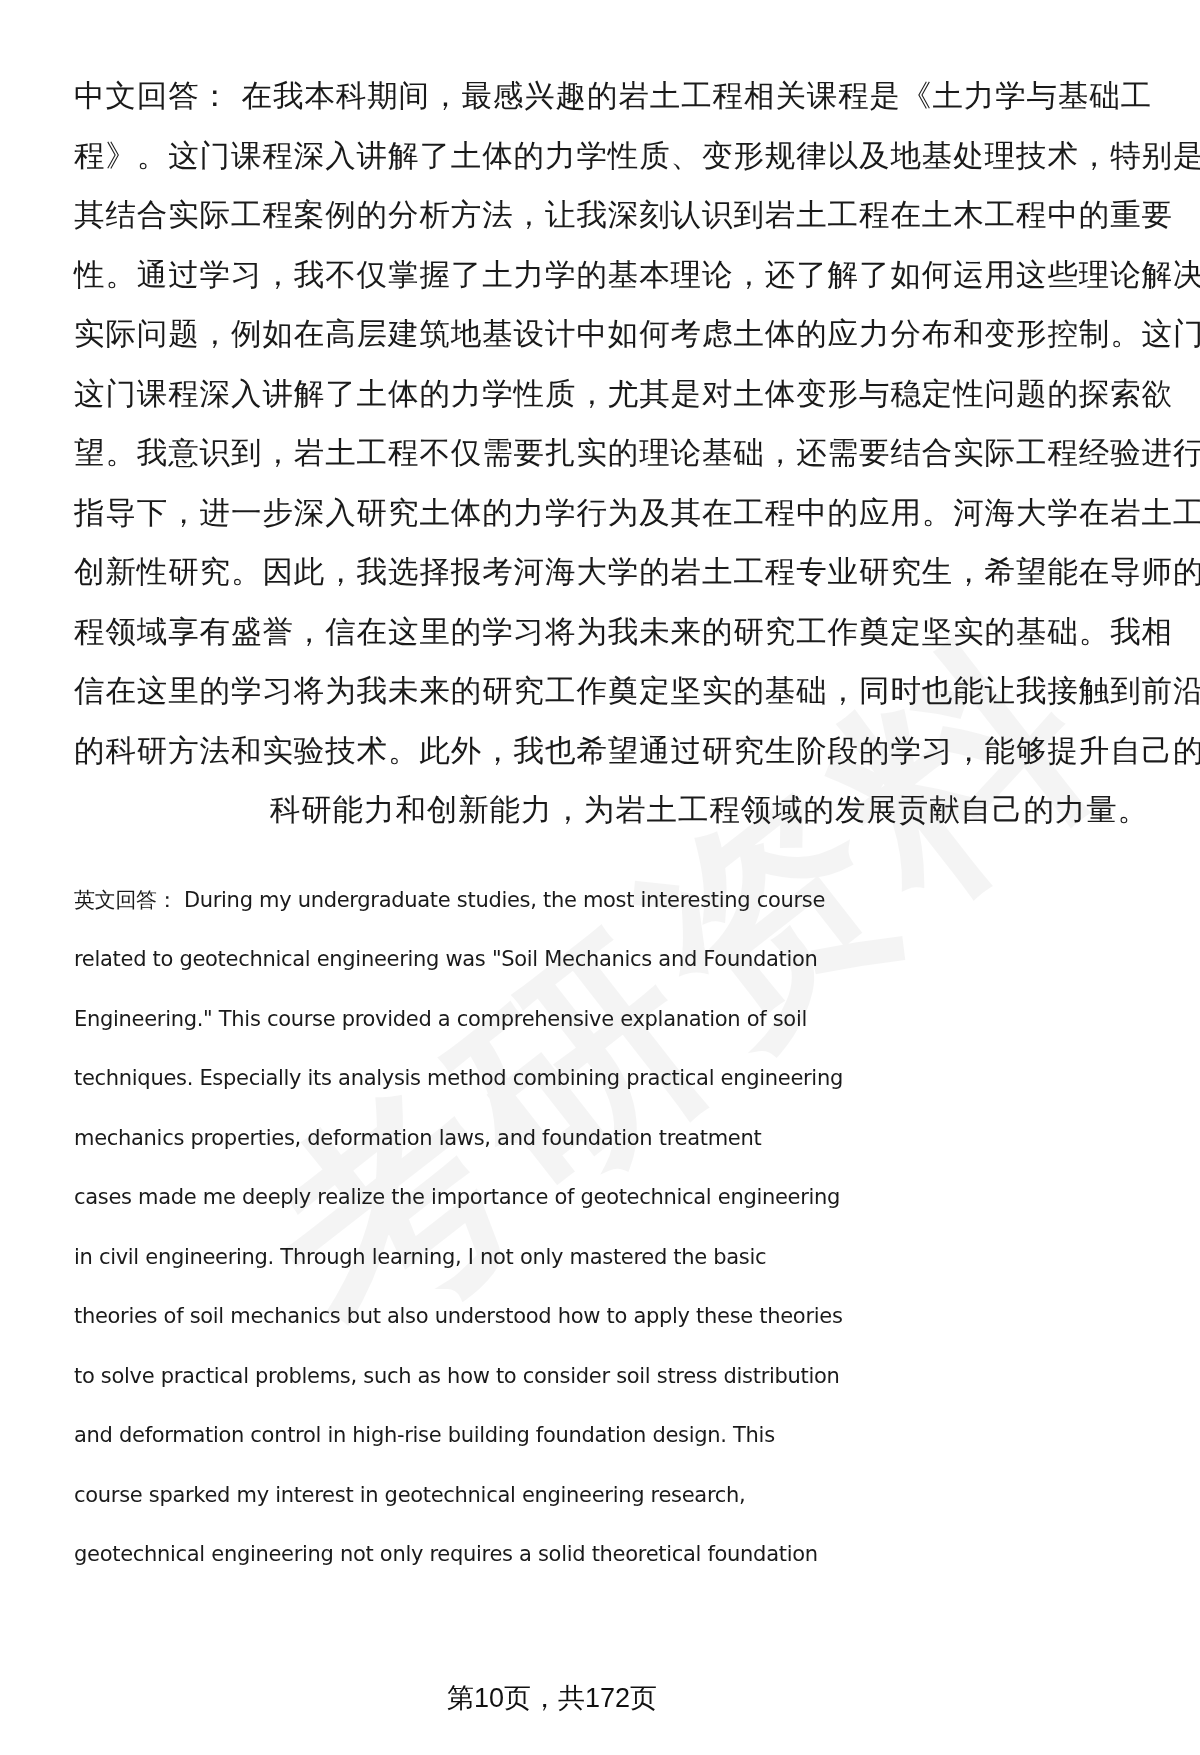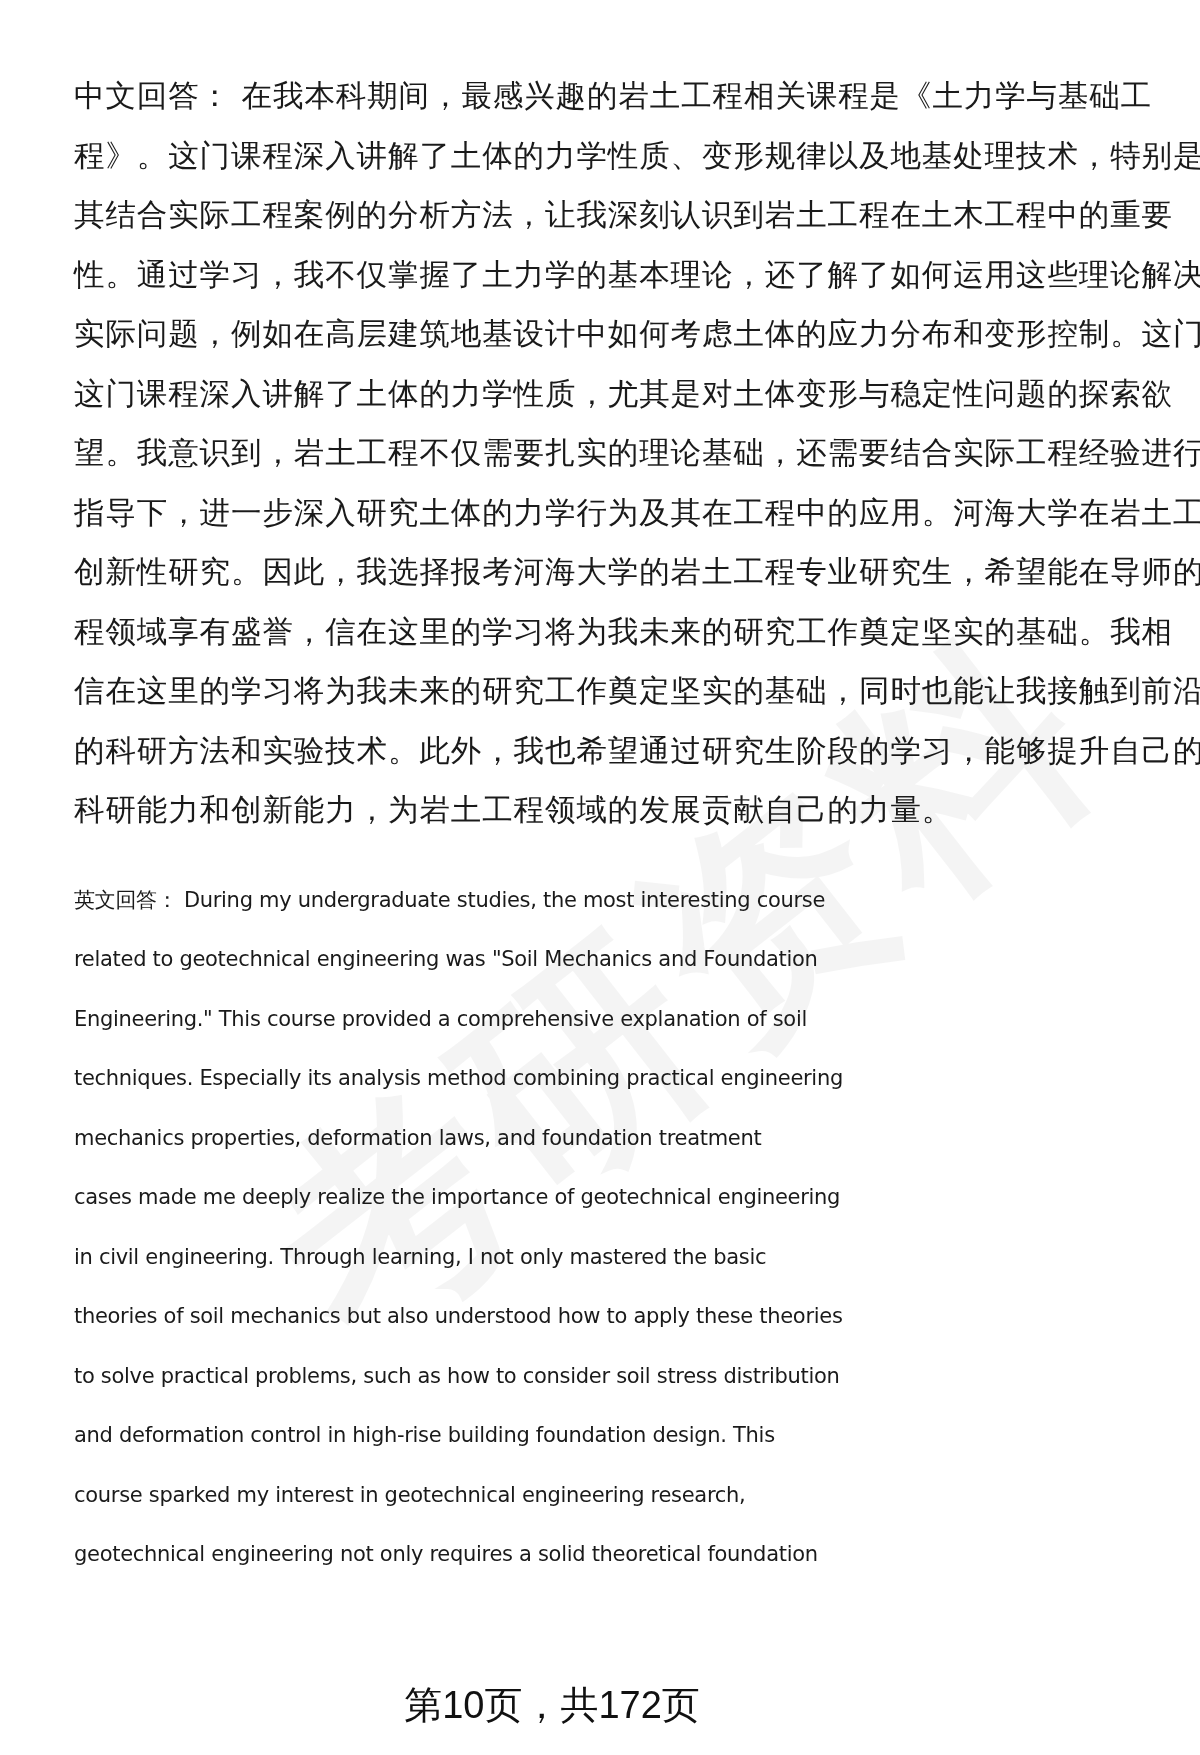--- a/index.html
+++ b/index.html
@@ -4,25 +4,25 @@
 <style>
   html, body { margin: 0; padding: 0; background: #ffffff; }
   body { width: 1200px; height: 1755px; position: relative; overflow: hidden;
          font-family: "DejaVu Sans", "Liberation Sans", sans-serif; color: #1a1a1a; }
   .watermark { position: absolute; left: 180px; top: 640px; width: 1000px; height: 700px;
                pointer-events: none; transform: rotate(-38deg); transform-origin: center;
                font-size: 230px; font-weight: bold; color: rgba(0,0,0,0.045);
                letter-spacing: 10px; white-space: nowrap; line-height: 700px; text-align: center; }
   .page { position: absolute; left: 74px; top: 66px; width: 1075px; }
   .line { height: 59.5px; line-height: 59.5px; white-space: nowrap; overflow: visible; }
-  .zh .line { font-size: 30.5px; letter-spacing: 0.9px; }
+  .zh .line { font-size: 30.5px; letter-spacing: 0.9px; text-align: right; }
   .en .line { font-size: 21px; letter-spacing: -0.3px; }
   .gap { height: 31px; }
   .footer { position: absolute; left: 0; width: 1104px; top: 1680px; text-align: center;
-            font-size: 38px; color: #111; font-family: "Liberation Sans", "DejaVu Sans", sans-serif; }
+            font-size: 27px; color: #111; font-family: "Liberation Sans", "DejaVu Sans", sans-serif; }
 </style>
 </head>
 <body>
 
 <div class="watermark">考研资料</div>
 
 <div class="page">
   <div class="zh">
     <div class="line">中文回答： 在我本科期间，最感兴趣的岩土工程相关课程是《土力学与基础工</div>
     <div class="line">程》。这门课程深入讲解了土体的力学性质、变形规律以及地基处理技术，特别是</div>

